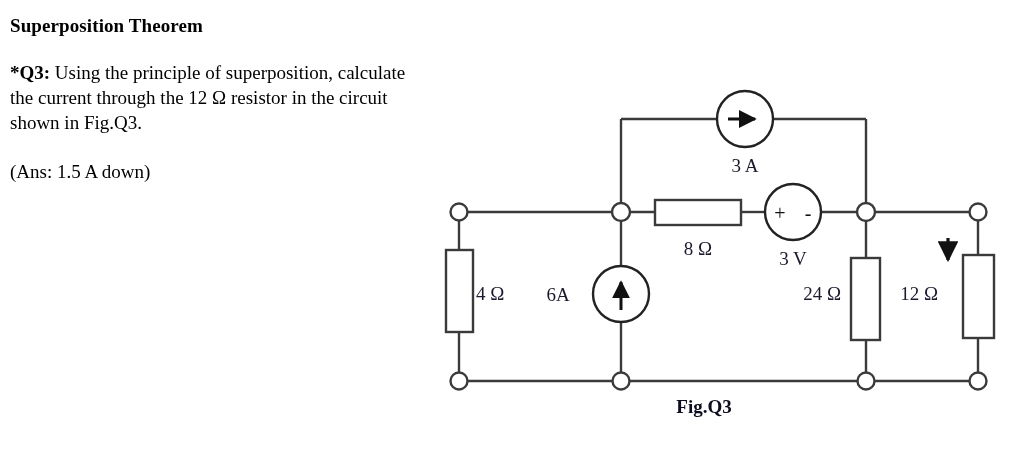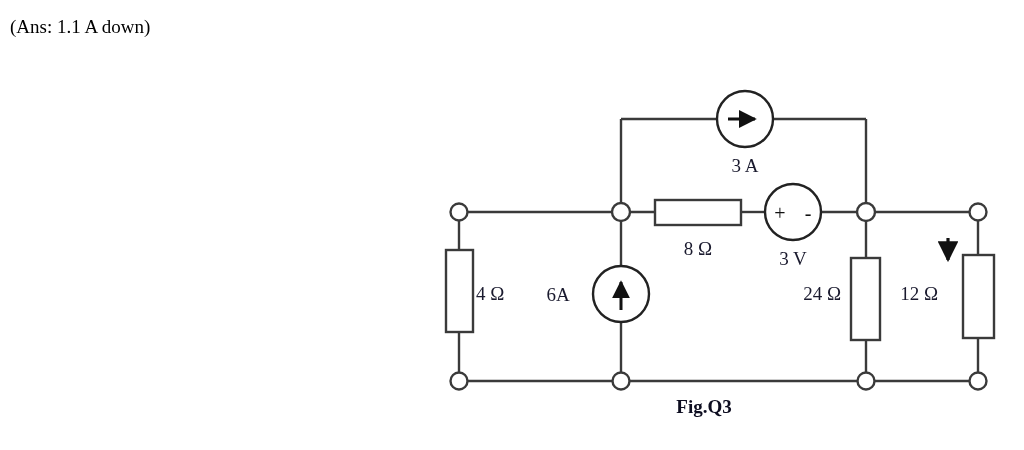--- a/index.html
+++ b/index.html
@@ -73,21 +73,23 @@
     font-size: 20px;
     fill: #111111;
   }
 </style>
 </head>
 <body>
 
 <div id="page">
 
   <div class="text-col">
-    <div class="answer">(Ans: 1.1 A down)</div>
+    <div class="heading">Superposition Theorem</div>
+    <div class="question"><span class="qtag">*Q3:</span><span> Using the principle of superposition, calculate the current through the 12 Ω resistor in the circuit shown in Fig.Q3.</span></div>
+    <div class="answer">(Ans: 1.5 A down)</div>
   </div>
 
   <div class="circuit">
     <svg width="594" height="370" viewBox="0 0 594 370" xmlns="http://www.w3.org/2000/svg">
       <defs>
         <marker id="arrowRight" viewBox="0 0 10 10" refX="9" refY="5" markerWidth="6" markerHeight="6" orient="auto">
           <path d="M 0 0 L 10 5 L 0 10 z" fill="#111111"></path>
         </marker>
         <marker id="arrowUp" viewBox="0 0 10 10" refX="9" refY="5" markerWidth="6" markerHeight="6" orient="auto">
           <path d="M 0 0 L 10 5 L 0 10 z" fill="#111111"></path>

